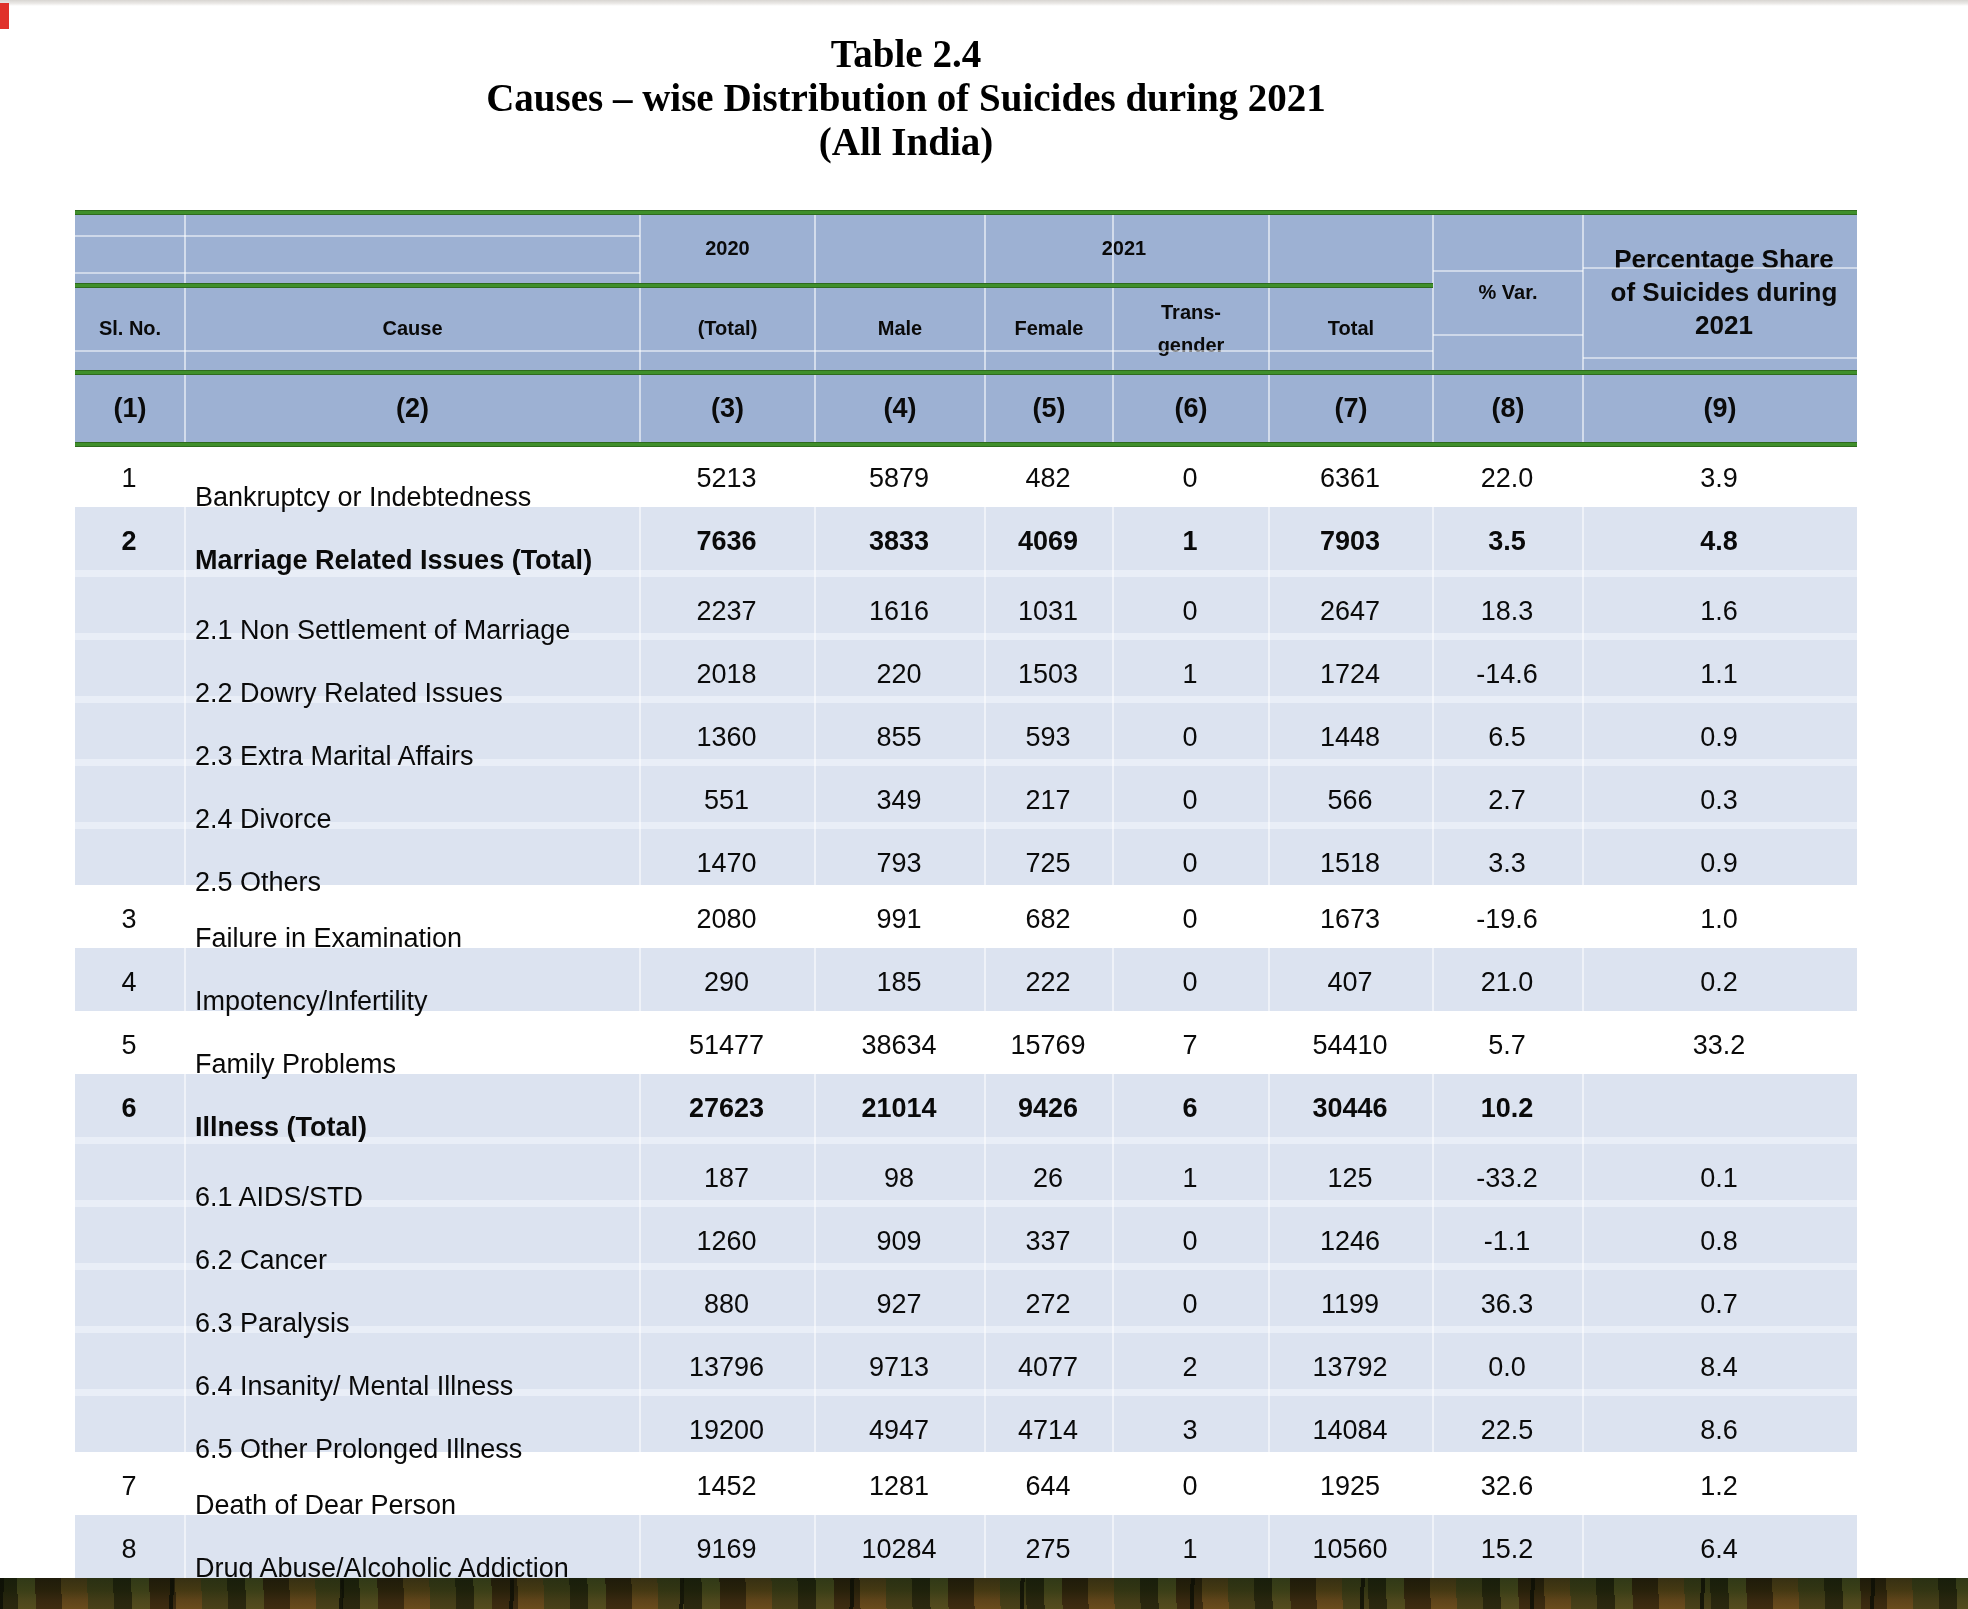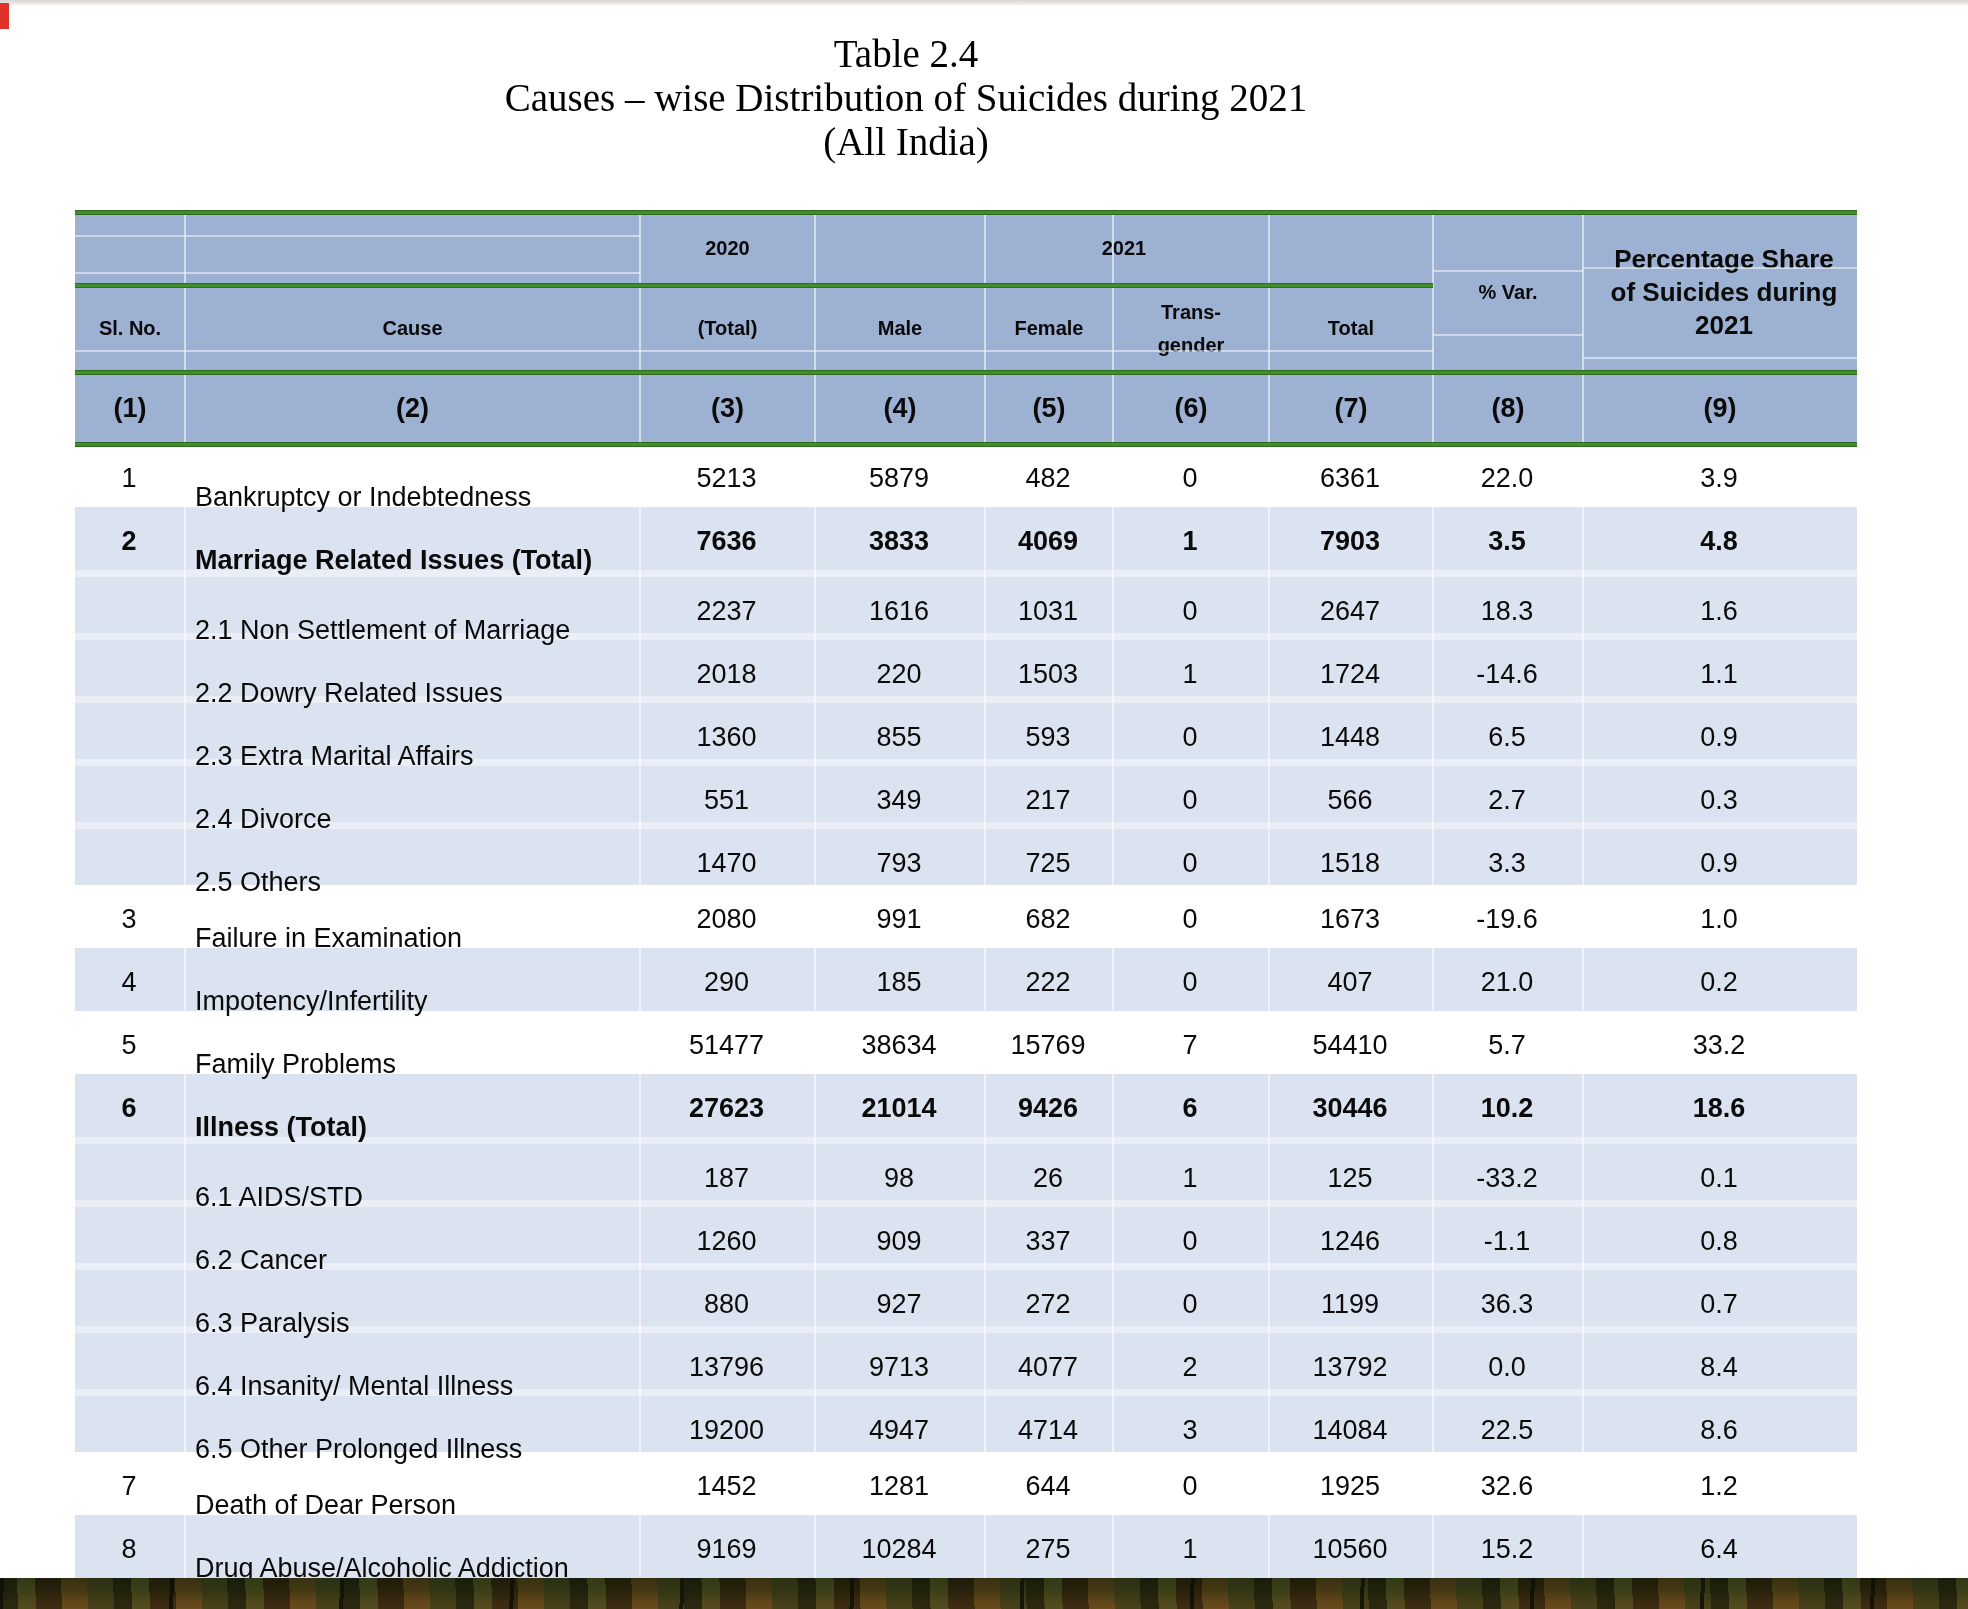--- a/index.html
+++ b/index.html
@@ -2,21 +2,21 @@
 <html style="--header_blue: #9db1d3; --row_blue: #dce3f0; --row_sep: #e9eef7; --green_line: #3f8f2b; --red_mark: #e0312a;"><head>
 <meta charset="utf-8">
 <style>
   html,body{margin:0;padding:0;}
   .stage{position:relative;width:1968px;height:1609px;background:#ffffff;overflow:hidden;
          font-family:"Liberation Sans",sans-serif;color:#0a0a0a;}
   .topband{position:absolute;left:0;top:0;width:1968px;height:6px;
            background:linear-gradient(#d8d5d1,#eceae8 60%,#ffffff);}
   .redmark{position:absolute;left:0;top:3px;width:9px;height:26px;background:var(--red_mark,#e0312a);}
   .title{position:absolute;top:32px;left:0;width:1812px;text-align:center;
-         font-family:"Liberation Serif",serif;font-weight:400;font-size:39px;line-height:44px;color:#000;}
+         font-family:"Liberation Serif",serif;font-weight:700;font-size:39px;line-height:44px;color:#000;}
   
   .table{position:absolute;left:75px;top:212px;width:1782px;height:1366px;}
   .hgrid{display:grid;width:1782px;
          grid-template-columns:110px 455px 175px 170px 128px 156px 164px 150px 274px;
          grid-template-rows:73px 87px 72px;
          background:var(--header_blue,#9db1d3);position:relative;}
   .hcell{display:flex;align-items:center;justify-content:center;text-align:center;
          font-weight:700;font-size:20px;line-height:33px;white-space:pre-line;}
   .hshare{font-size:26px;line-height:33px;padding-left:8px;}
   .hA1{grid-column:1;grid-row:1}.hA2{grid-column:2;grid-row:1}
@@ -233,21 +233,20 @@
         </div>
         <div class="trow blue bold">
           <div class="cell">6</div>
           <div class="cell left">Illness (Total)</div>
           <div class="cell">27623</div>
           <div class="cell">21014</div>
           <div class="cell">9426</div>
           <div class="cell">6</div>
           <div class="cell">30446</div>
           <div class="cell">10.2</div>
-          <div class="cell">18.6</div>
         </div>
         <div class="trow blue sep">
           <div class="cell"></div>
           <div class="cell left">6.1 AIDS/STD</div>
           <div class="cell">187</div>
           <div class="cell">98</div>
           <div class="cell">26</div>
           <div class="cell">1</div>
           <div class="cell">125</div>
           <div class="cell">-33.2</div>

